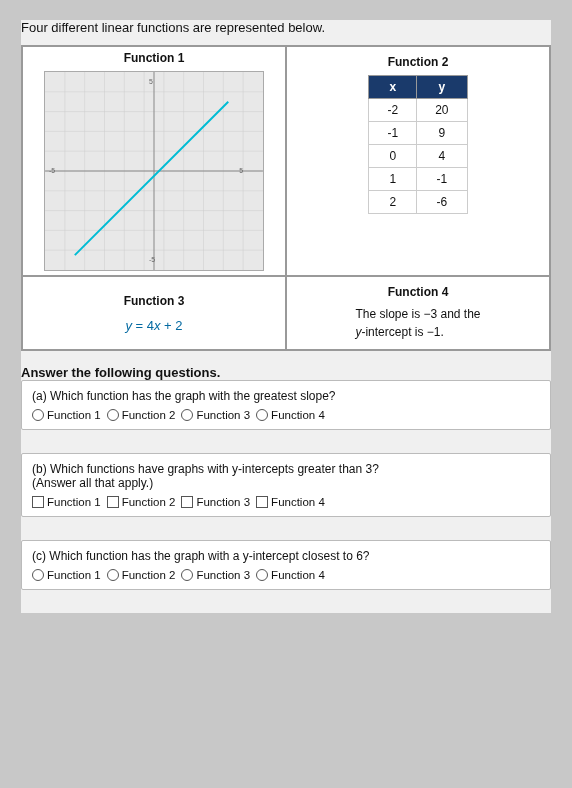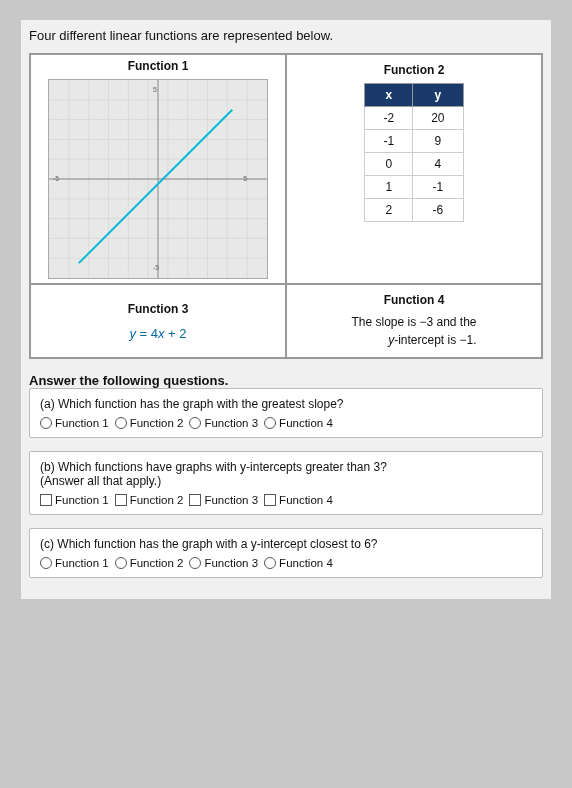--- a/index.html
+++ b/index.html
@@ -9,21 +9,21 @@
       width: 572px;
       min-height: 788px;
       display: flex;
       justify-content: center;
       align-items: flex-start;
       padding: 20px;
     }
     .page {
       background: #f0f0f0;
       width: 530px;
-      padding: 8px;
+      padding: 0;
     }
     .intro-text {
       font-size: 13px;
       margin-bottom: 10px;
       color: #111;
     }
     .functions-grid {
       display: grid;
       grid-template-columns: 1fr 1fr;
       border: 1px solid #999;
@@ -89,34 +89,34 @@
       margin-top: 4px;
     }
     
     .func4-cell {
       align-items: center;
       justify-content: center;
     }
     .func4-desc {
       font-size: 12px;
       color: #111;
-      text-align: right;
+      text-align: left;
       line-height: 1.5;
     }
     
     .answer-label {
       font-size: 13px;
       font-weight: bold;
       margin-bottom: 0;
       color: #111;
     }
     .question-box {
       border: 1px solid #bbb;
       background: #fff;
-      margin-bottom: 13px;
+      margin-bottom: 23px;
       padding: 8px 10px;
       border-radius: 2px;
     }
     .question-text {
       font-size: 12px;
       color: #111;
       margin-bottom: 6px;
     }
     .options-row {
       display: flex;

